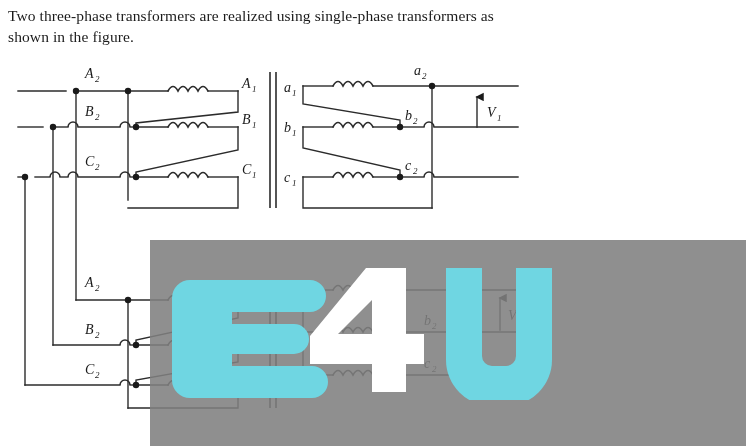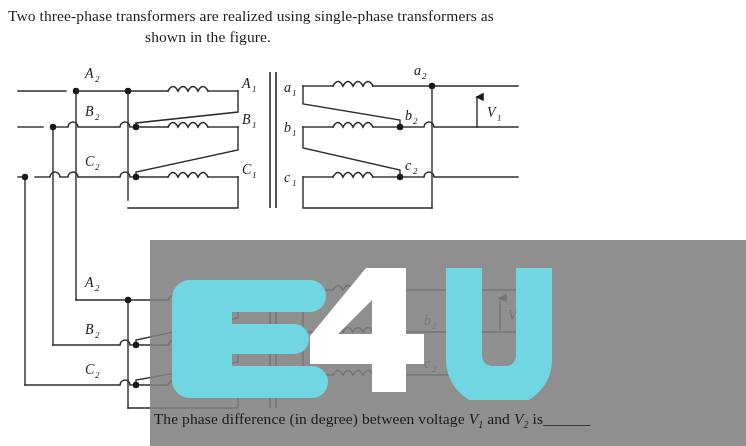--- a/index.html
+++ b/index.html
@@ -9,21 +9,20 @@
     color:#1a1a1a;
   }
   #page{position:absolute;left:0;top:0;width:746px;height:446px;}
 
   .qtext{
     position:absolute;
     font-family:"Liberation Serif", serif;
     font-size:15.5px;
     color:#1b1b1b;
     letter-spacing:0.1px;
-    text-align:center;
   }
   #q-line1{left:8px;top:5px;width:730px;line-height:21px;text-align:justify;}
   #q-line2{left:8px;top:26px;width:400px;line-height:21px;}
   #q-bottom{left:22px;top:408px;width:700px;line-height:21px;white-space:nowrap;}
 
   .sub{font-size:10px;vertical-align:sub;}
   .ital{font-style:italic;}
 
   svg.diagram{position:absolute;left:0;top:0;width:746px;height:446px;}
 
@@ -311,17 +310,14 @@
       </g>
 
       <g>
         <path d="M276,18 h36 v88 a10,10 0 0 0 10,10 h14 a10,10 0 0 0 10,-10 v-88 h36 v92
                  a46,46 0 0 1 -46,46 h-14 a46,46 0 0 1 -46,-46 z" fill="#6fd6e2"></path>
       </g>
     </svg>
 
   </div>
 
-  <div class="qtext" id="q-bottom">
-    <span>The phase difference (in degree) between voltage </span><span class="ital">V</span><span class="sub ital">1</span><span> and </span><span class="ital">V</span><span class="sub ital">2</span><span> is</span><span>______</span>
-  </div>
 
 </div>
 
 </body></html>

